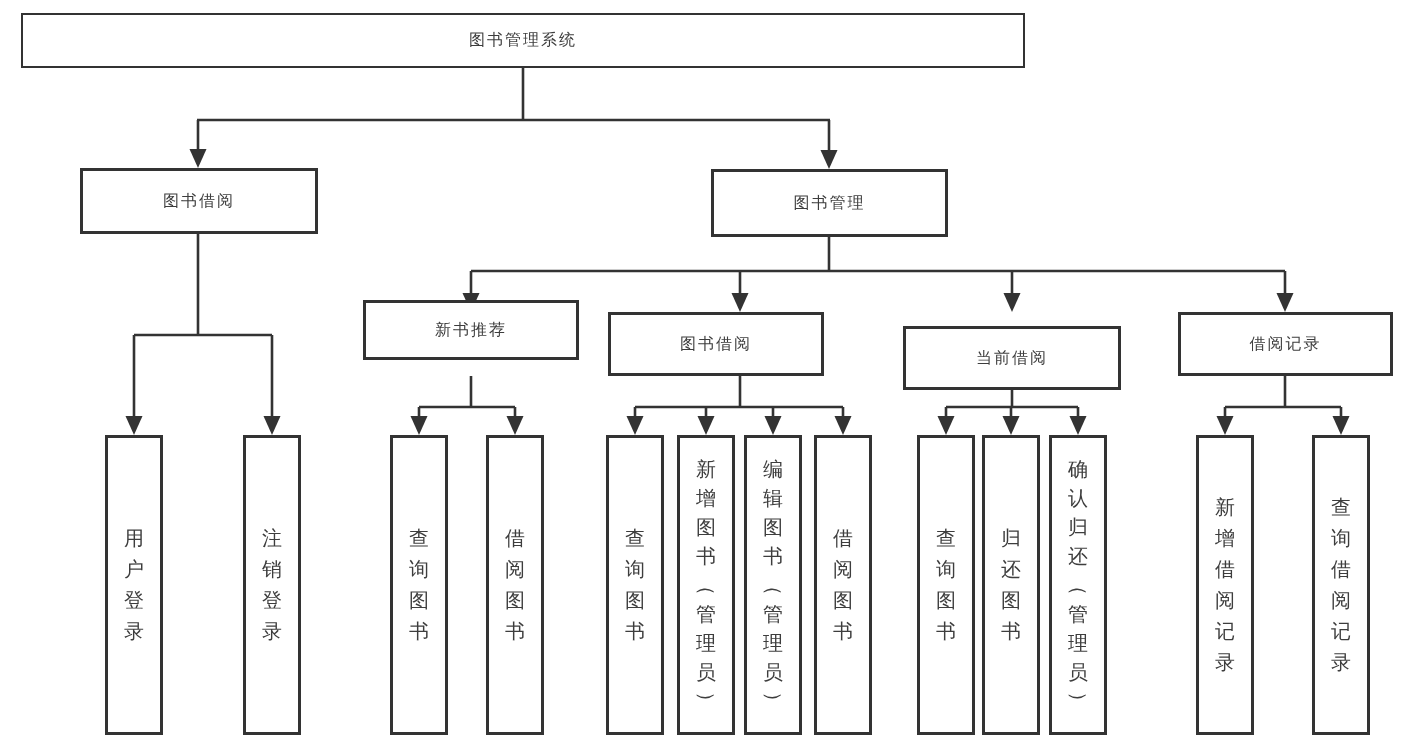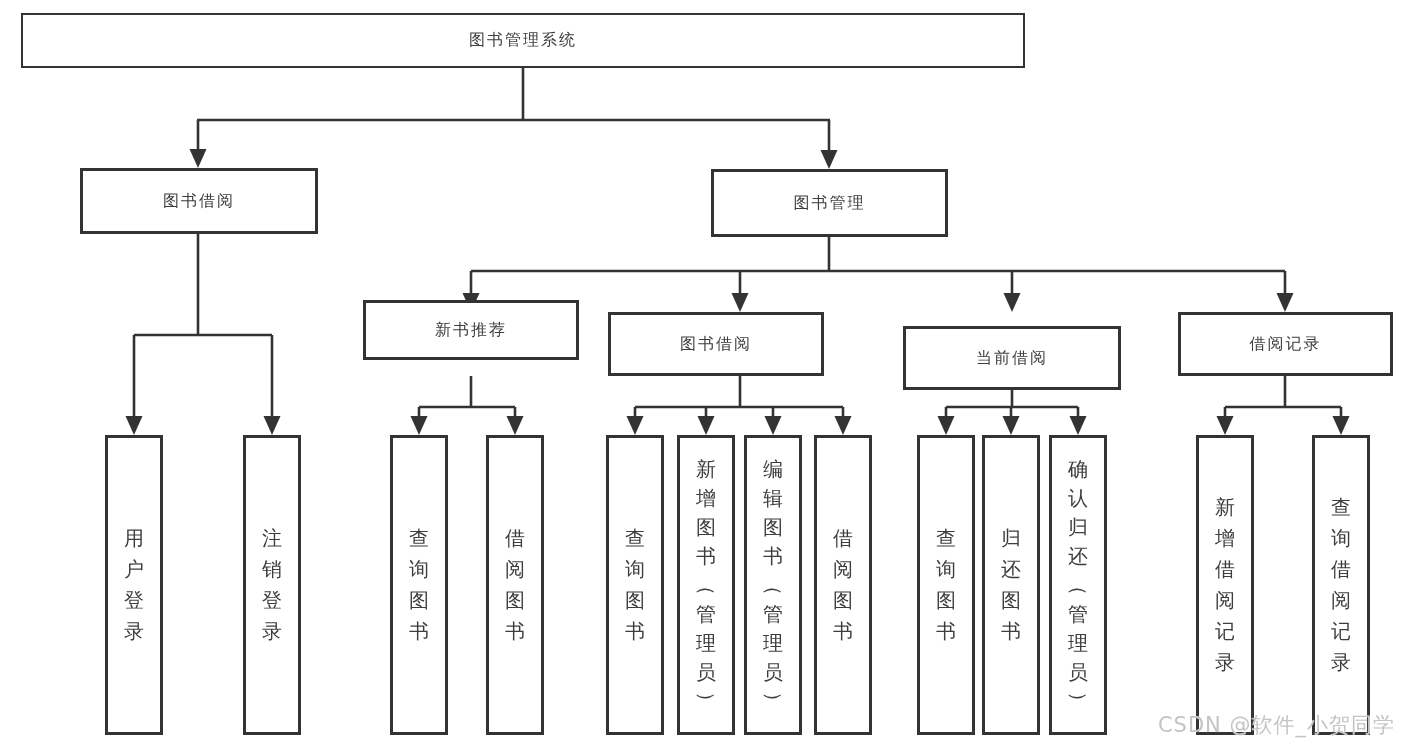--- a/index.html
+++ b/index.html
@@ -197,14 +197,13 @@
       </div>
       <div class="node v gap10" style="left: 1312px; top: 435px; width: 58px; height: 300px;">
         <span class="vchar">查</span>
         <span class="vchar">询</span>
         <span class="vchar">借</span>
         <span class="vchar">阅</span>
         <span class="vchar">记</span>
         <span class="vchar">录</span>
       </div>
     </div>
-  <div class="watermark">CSDN @软件_小贺同学</div>
 </div>
 
 </body></html>

